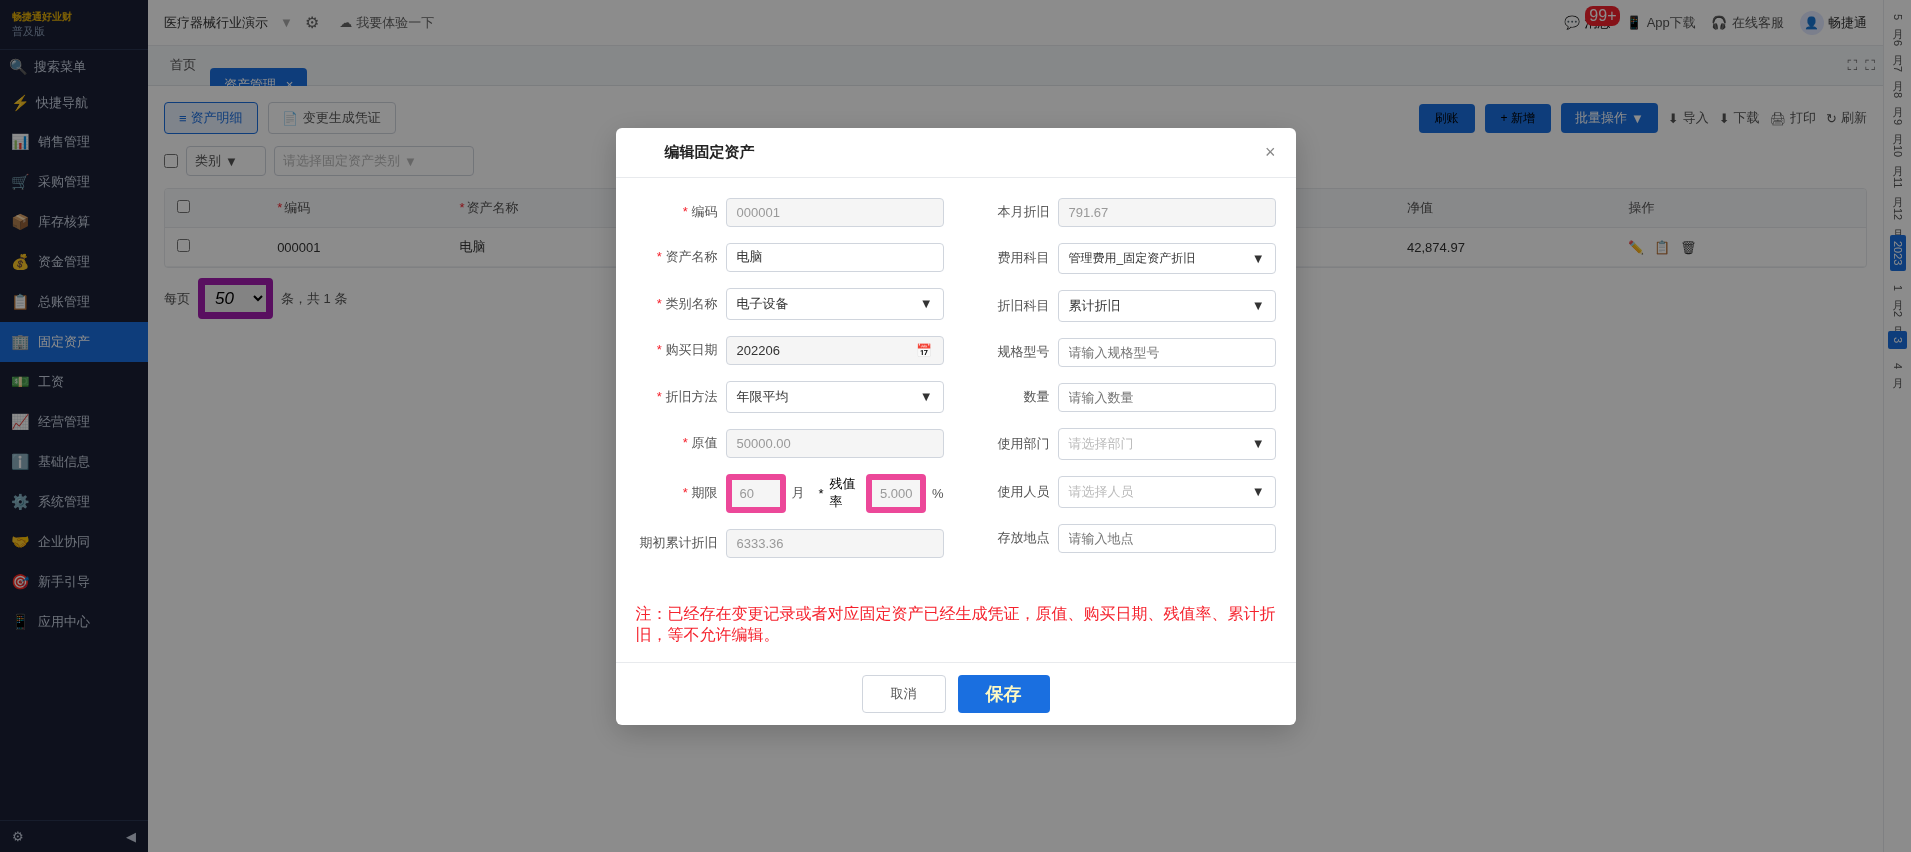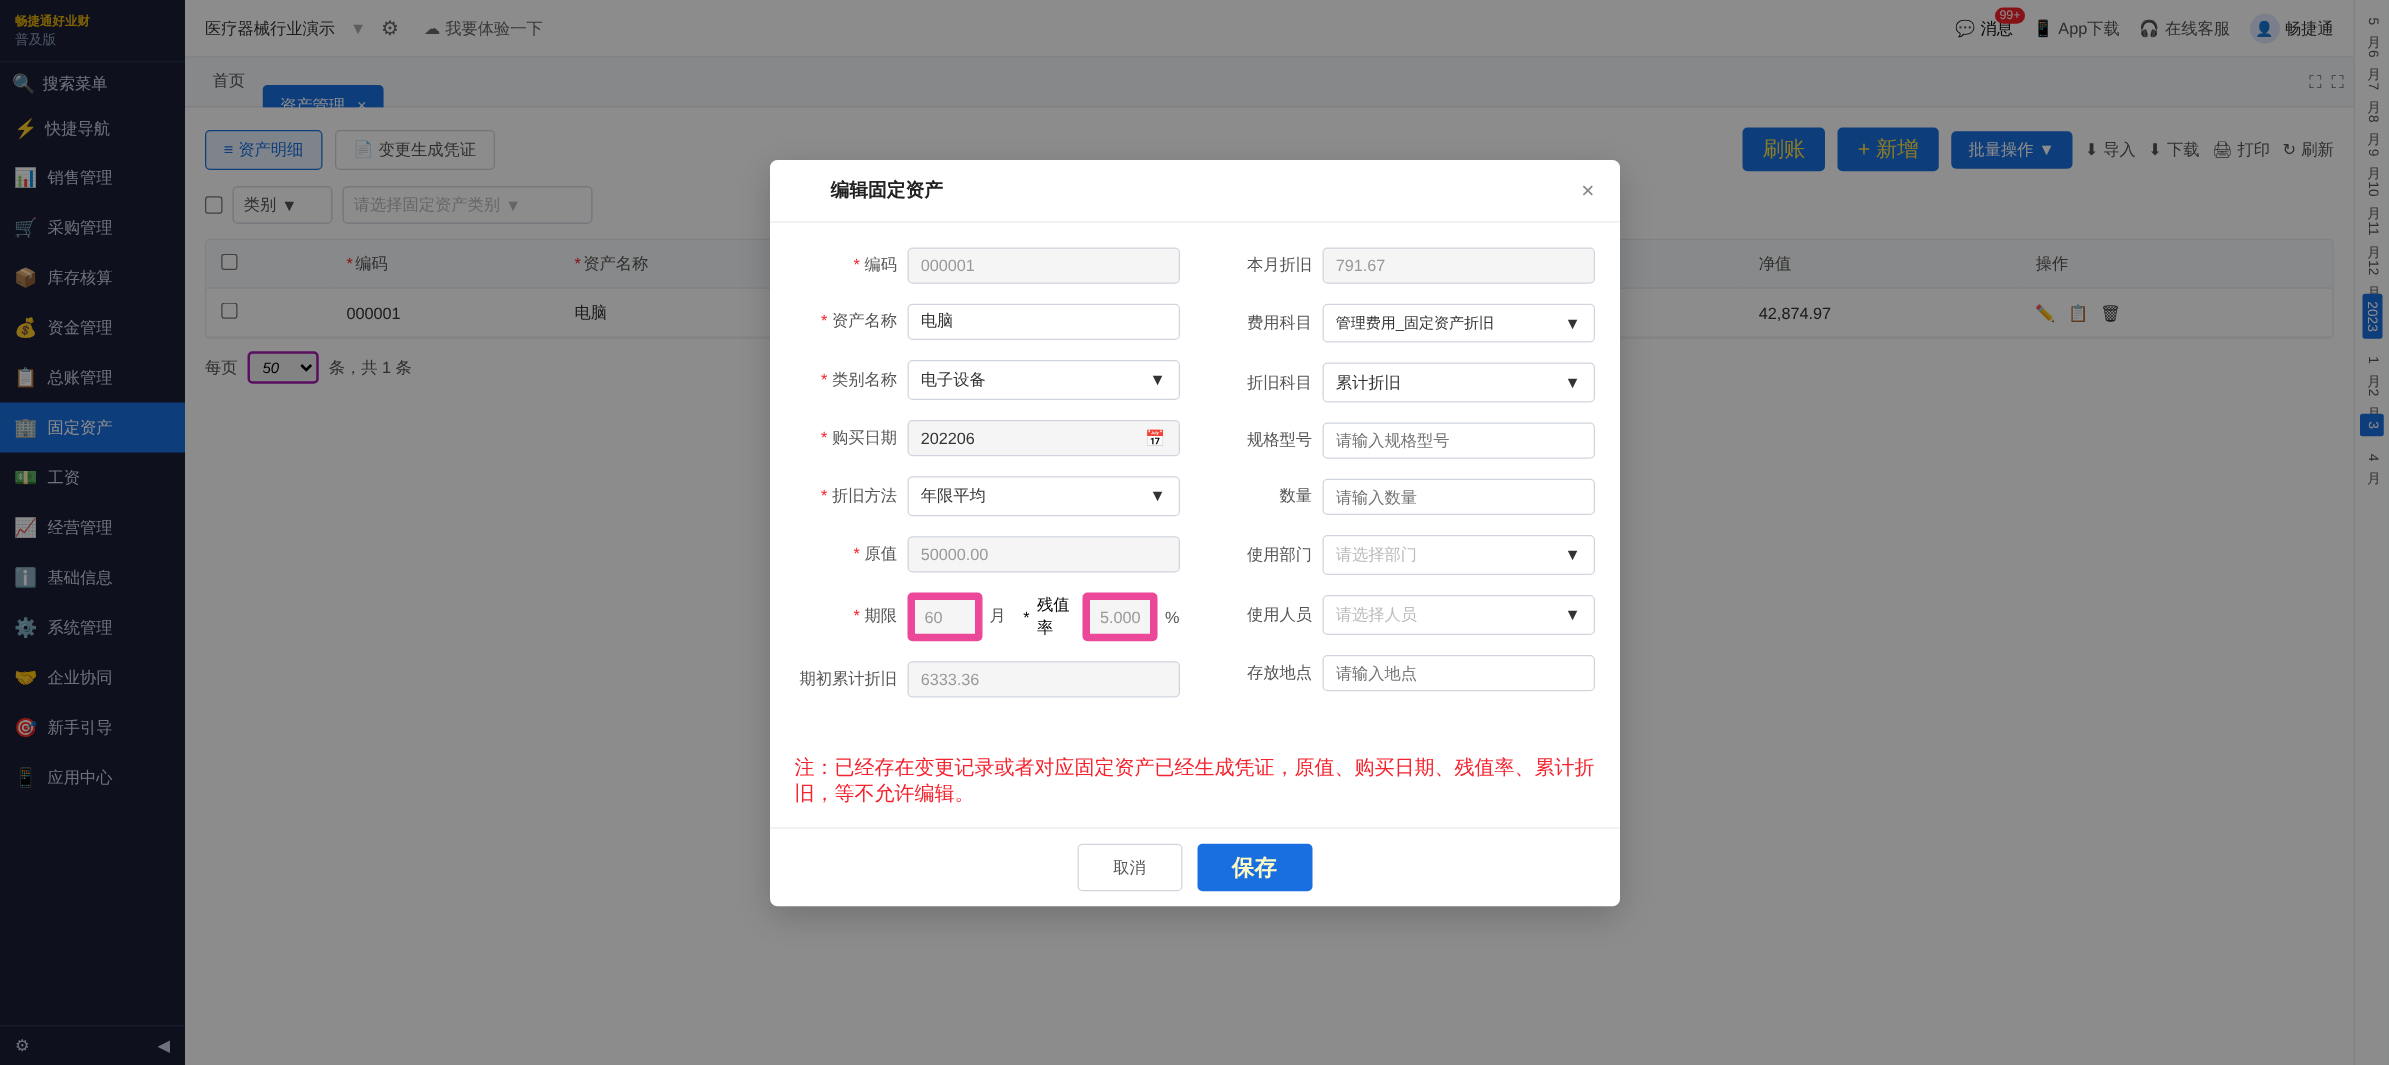--- a/index.html
+++ b/index.html
@@ -24,60 +24,60 @@
     
     .main { flex: 1; display: flex; flex-direction: column; overflow: hidden; }
 
     
     .topbar { background: #fff; height: 46px; display: flex; align-items: center; padding: 0 16px; border-bottom: 1px solid #e8eaed; gap: 12px; }
     .topbar-title { font-size: 13px; color: #333; display: flex; align-items: center; gap: 4px; }
     .topbar-settings { color: #666; cursor: pointer; font-size: 16px; }
     .topbar-experience { display: flex; align-items: center; gap: 4px; color: #666; font-size: 13px; cursor: pointer; margin-left: 8px; }
     .topbar-right { margin-left: auto; display: flex; align-items: center; gap: 16px; }
     .topbar-badge { position: relative; display: flex; align-items: center; gap: 4px; cursor: pointer; }
-    .badge-red { background: #f5222d; color: #fff; font-size: 10px; padding: 1px 4px; border-radius: 8px; position: absolute; top: -8px; right: -10px; }
+    .badge-red { background: #f5222d; color: #fff; font-size: 16px; padding: 1px 4px; border-radius: 8px; position: absolute; top: -8px; right: -10px; }
     .topbar-btn { display: flex; align-items: center; gap: 4px; color: #555; cursor: pointer; font-size: 13px; }
     .topbar-user { display: flex; align-items: center; gap: 4px; color: #333; cursor: pointer; }
 
     
     .tabbar { background: #f5f7fa; border-bottom: 1px solid #e0e3e8; display: flex; align-items: center; padding: 0 8px; height: 40px; }
     .tab { padding: 8px 14px; font-size: 13px; color: #555; cursor: pointer; border-bottom: 2px solid transparent; }
     .tab.active { background: #1a6fe0; color: #fff; border-radius: 4px 4px 0 0; margin-top: 40px; }
     .tab-close { margin-left: 6px; color: #fff; cursor: pointer; }
     .tab-maximize { margin-left: auto; display: flex; gap: 8px; color: #666; cursor: pointer; }
 
     
     .content { flex: 1; overflow: auto; padding: 0; background: #f5f7fa; position: relative; }
     .content-inner { background: #fff; margin: 0; padding: 16px; min-height: 100%; }
 
     
     .toolbar { display: flex; align-items: center; gap: 10px; margin-bottom: 12px; }
     .toolbar-btn { padding: 6px 14px; border: 1px solid #d0d5dd; border-radius: 4px; font-size: 13px; cursor: pointer; background: #fff; color: #555; display: flex; align-items: center; gap: 4px; }
     .toolbar-btn.active { background: #e8f0fe; color: #1a6fe0; border-color: #1a6fe0; }
-    .toolbar-btn-primary { padding: 6px 16px; background: #1a6fe0; color: #fde047; border: none; border-radius: 4px; font-size: 17px; cursor: pointer; }
+    .toolbar-btn-primary { padding: 6px 16px; background: #1a6fe0; color: #000000; border: none; border-radius: 4px; font-size: 12px; cursor: pointer; }
     .toolbar-btn-batch { padding: 6px 14px; background: #1a6fe0; color: #fff; border: none; border-radius: 4px; font-size: 13px; cursor: pointer; display: flex; align-items: center; gap: 4px; }
     .toolbar-right { margin-left: auto; display: flex; gap: 10px; align-items: center; }
     .toolbar-action { display: flex; align-items: center; gap: 4px; color: #555; font-size: 13px; cursor: pointer; }
 
     
     .filter-bar { display: flex; align-items: center; gap: 8px; margin-bottom: 12px; }
     .filter-select { border: 1px solid #d0d5dd; border-radius: 4px; padding: 5px 8px; font-size: 13px; color: #555; display: flex; align-items: center; gap: 4px; cursor: pointer; background: #fff; min-width: 80px; }
     .filter-select-large { border: 1px solid #d0d5dd; border-radius: 4px; padding: 5px 8px; font-size: 13px; color: #bbb; display: flex; align-items: center; gap: 4px; cursor: pointer; background: #fff; min-width: 200px; }
 
     
     .table-wrapper { border: 1px solid #e8eaed; border-radius: 4px; overflow: auto; }
     table { width: 100%; border-collapse: collapse; font-size: 13px; }
     thead tr { background: #f8f9fb; }
     th { padding: 10px 12px; text-align: left; color: #555; font-weight: 500; border-bottom: 1px solid #e8eaed; white-space: nowrap; }
     td { padding: 10px 12px; color: #333; border-bottom: 1px solid #f0f2f5; white-space: nowrap; }
     .required-star { color: #f5222d; margin-right: 2px; }
 
     
     .pagination { display: flex; align-items: center; gap: 8px; padding: 10px 0; font-size: 13px; color: #555; }
-    .page-select { border: 2px solid #a21caf; border-radius: 4px; padding: 3px 6px; font-size: 12px; font-style: italic; }
+    .page-select { border: 7px solid #a21caf; border-radius: 4px; padding: 3px 6px; font-size: 17px; font-style: italic; }
 
     
     .right-mini { width: 28px; background: #fff; border-left: 1px solid #e8eaed; display: flex; flex-direction: column; align-items: center; padding: 8px 0; gap: 8px; color: #888; font-size: 11px; }
     .right-mini-item { writing-mode: vertical-rl; cursor: pointer; padding: 6px 2px; font-size: 11px; color: #555; }
     .right-mini-active { background: #1a6fe0; color: #fff; border-radius: 2px; }
 
     
     .modal-overlay { position: fixed; top: 0; left: 0; width: 100%; height: 100%; background: rgba(0,0,0,0.45); z-index: 1000; display: flex; align-items: center; justify-content: center; }
     .modal { background: #fff; border-radius: 6px; width: 680px; max-height: 90vh; box-shadow: 0 8px 30px rgba(0,0,0,0.2); overflow: hidden; }
     .modal-header { padding: 14px 20px; border-bottom: 1px solid #e8eaed; display: flex; align-items: center; justify-content: space-between; }

